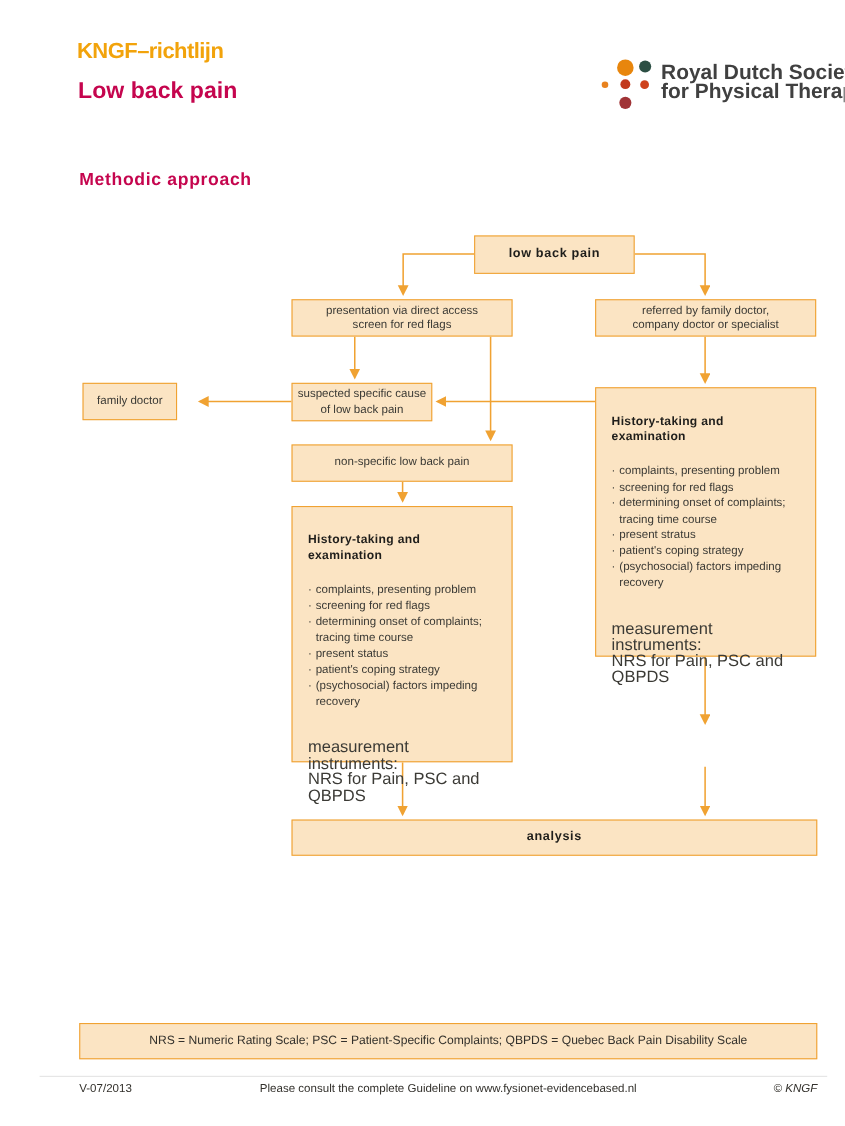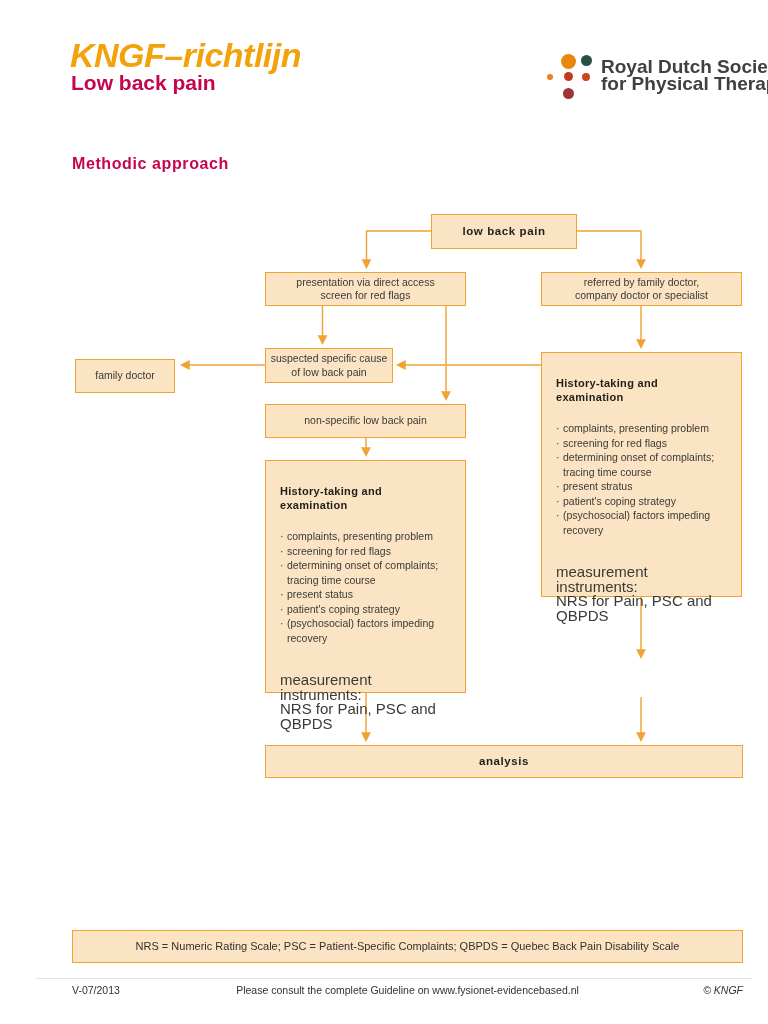--- a/index.html
+++ b/index.html
@@ -4,22 +4,22 @@
 <title>KNGF-richtlijn Low back pain</title>
 <style>
   html,body{margin:0;padding:0;background:#ffffff;}
   .page{
     position:relative;width:768px;height:1024px;background:#ffffff;
     font-family:"Liberation Sans","DejaVu Sans",sans-serif;color:#3b3a35;
     overflow:hidden;margin:0 auto;
   }
   
   .h-title{
-    position:absolute;left:70px;top:36px;font-size:34px;font-weight:bold;
-    font-style:italic;color:#f2a30b;letter-spacing:-0.5px;white-space:nowrap;
+    position:absolute;left:70px;top:36px;font-size:20px;font-weight:bold;
+    color:#f2a30b;letter-spacing:-0.5px;white-space:nowrap;
   }
   .h-sub{
     position:absolute;left:71px;top:71px;font-size:21px;font-weight:bold;
     color:#c5054e;white-space:nowrap;
   }
   .logo{position:absolute;left:545px;top:52px;width:200px;height:52px;}
   .dot{position:absolute;border-radius:50%;}
   .dot-orange-big{left:16px;top:2px;width:15px;height:15px;background:#e8860d;}
   .dot-teal{left:36px;top:3px;width:11px;height:11px;background:#2c4f44;}
   .dot-orange-small{left:2px;top:22px;width:6px;height:6px;background:#e8821e;}
@@ -40,21 +40,21 @@
   .fbox{
     position:absolute;background:#fbe4c3;border:1.5px solid #f0a232;
     box-sizing:border-box;display:flex;flex-direction:column;
     align-items:center;justify-content:center;text-align:center;
     font-size:10.5px;line-height:13.5px;color:#3b3a35;
   }
   .fbox .bold-label{font-weight:bold;color:#1f1e1b;letter-spacing:0.6px;font-size:11.5px;}
   .box-lbp       {left:431px;top:214px;width:146px;height:35px;}
   .box-pres      {left:265px;top:272px;width:201px;height:34px;}
   .box-ref       {left:541px;top:272px;width:201px;height:34px;}
-  .box-fam       {left:75px; top:348px;width:100px;height:34px;margin-top:11px;}
+  .box-fam       {left:75px; top:348px;width:86px;height:34px;}
   .box-susp      {left:265px;top:348px;width:128px;height:35px;}
   .box-nsl       {left:265px;top:404px;width:201px;height:34px;}
   .box-hl        {left:265px;top:460px;width:201px;height:233px;}
   .box-hr        {left:541px;top:352px;width:201px;height:245px;}
   .box-nsr       {left:541px;top:662px;width:201px;height:35px;}
   .box-analysis  {left:265px;top:745px;width:478px;height:33px;}
   .history{
     align-items:flex-start;justify-content:flex-start;text-align:left;
     padding:24px 13px 6px 14px;
   }

